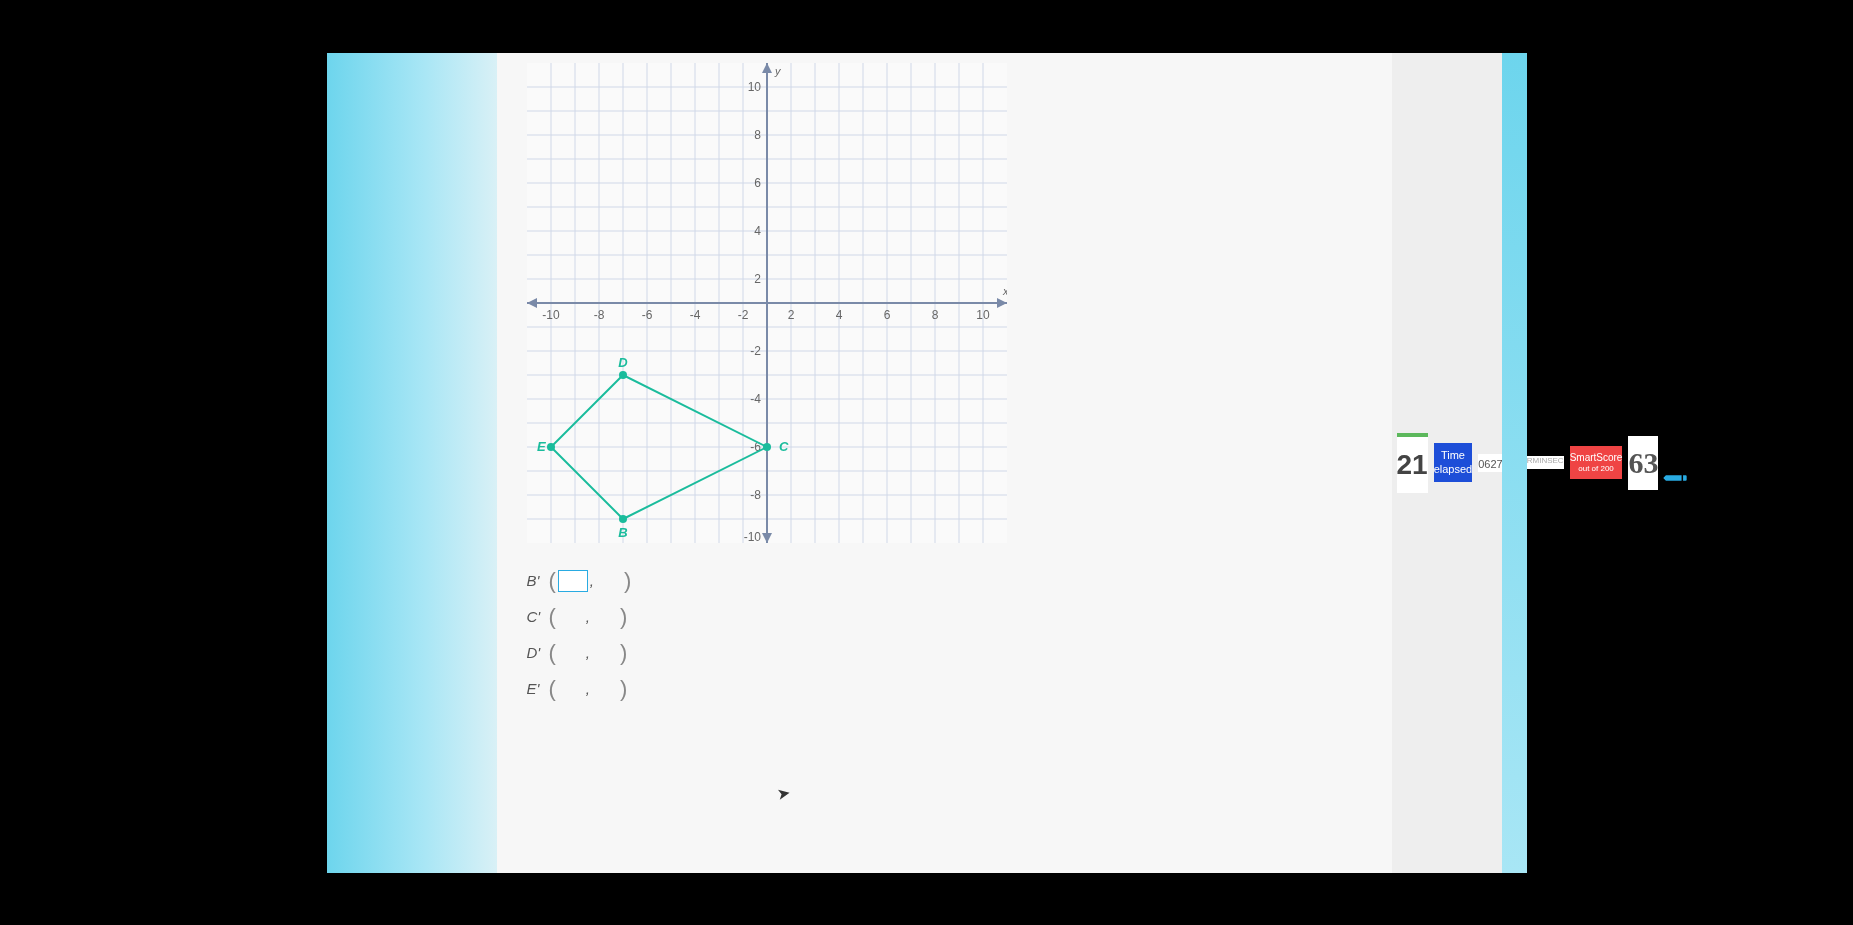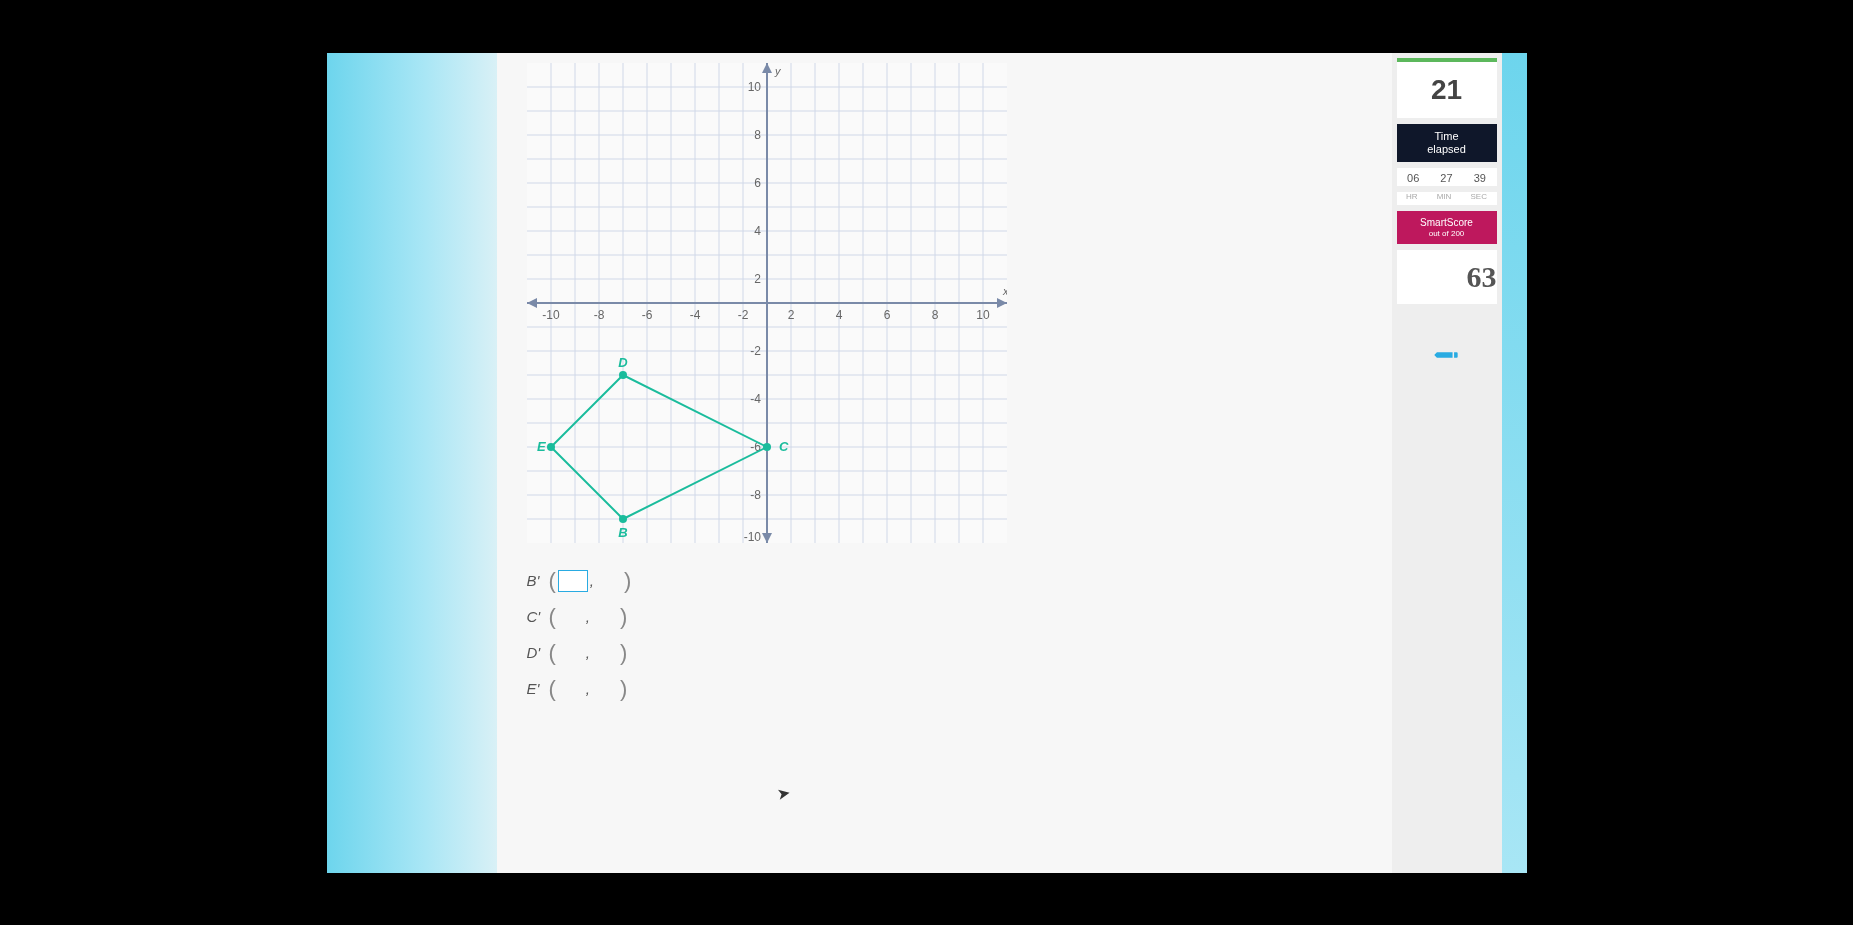--- a/index.html
+++ b/index.html
@@ -75,35 +75,35 @@
       background: #fff;
       margin: 0 2px;
       font-style: normal;
     }
     .right-panel {
       width: 110px;
       flex-shrink: 0;
       background: #eee;
       padding: 5px;
       display: flex;
-      flex-direction: column;
+      flex-direction: row;
       align-items: center;
       gap: 6px;
     }
     .qcount-box {
       width: 100%;
       background: #fff;
       border-top: 4px solid #5cb85c;
       text-align: center;
       padding: 12px 0;
     }
     .qcount { font-size: 28px; font-weight: bold; color: #444; }
     .timer-head {
       width: 100%;
-      background: #0f172a;
+      background: #1d4ed8;
       color: #fff;
       text-align: center;
       font-size: 11px;
       padding: 6px 0;
       line-height: 1.2;
     }
     .timer-row {
       width: 100%;
       background: #fff;
       display: flex;
@@ -116,21 +116,21 @@
       width: 100%;
       background: #fff;
       display: flex;
       justify-content: space-around;
       font-size: 8px;
       color: #aaa;
       padding-bottom: 4px;
     }
     .smart-head {
       width: 100%;
-      background: #be185d;
+      background: #ef4444;
       color: #fff;
       text-align: center;
       font-size: 10px;
       padding: 6px 0;
       line-height: 1.2;
     }
     .smart-score {
       width: 100%;
       background: #fff;
       text-align: right;

